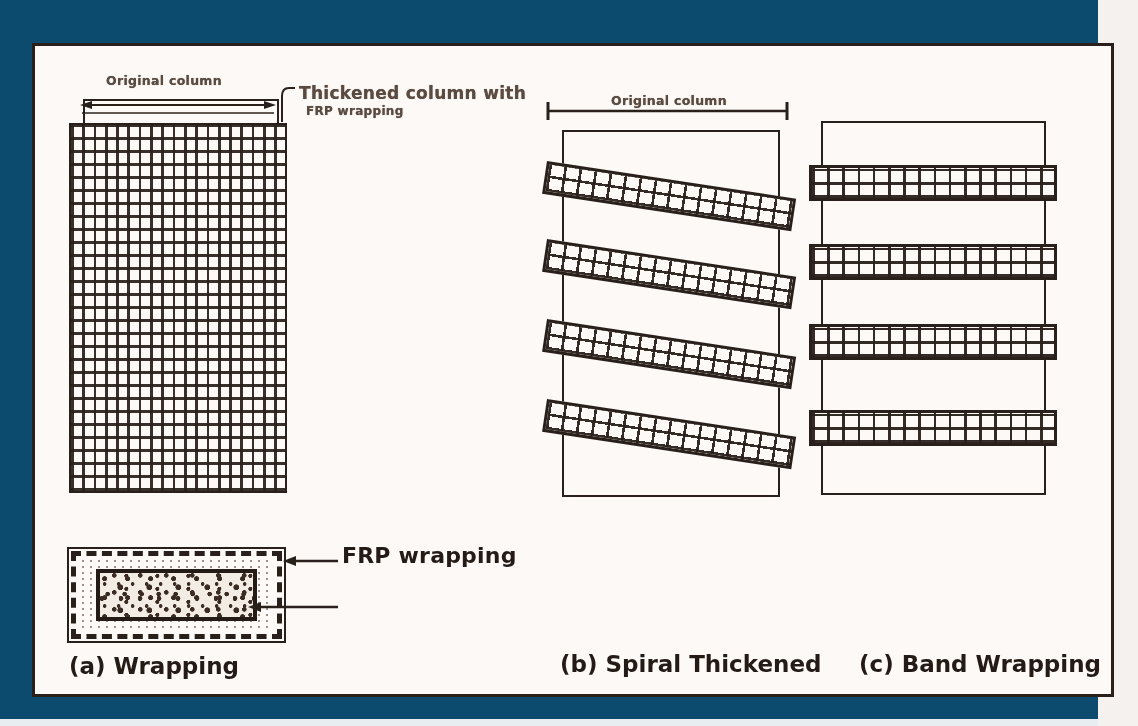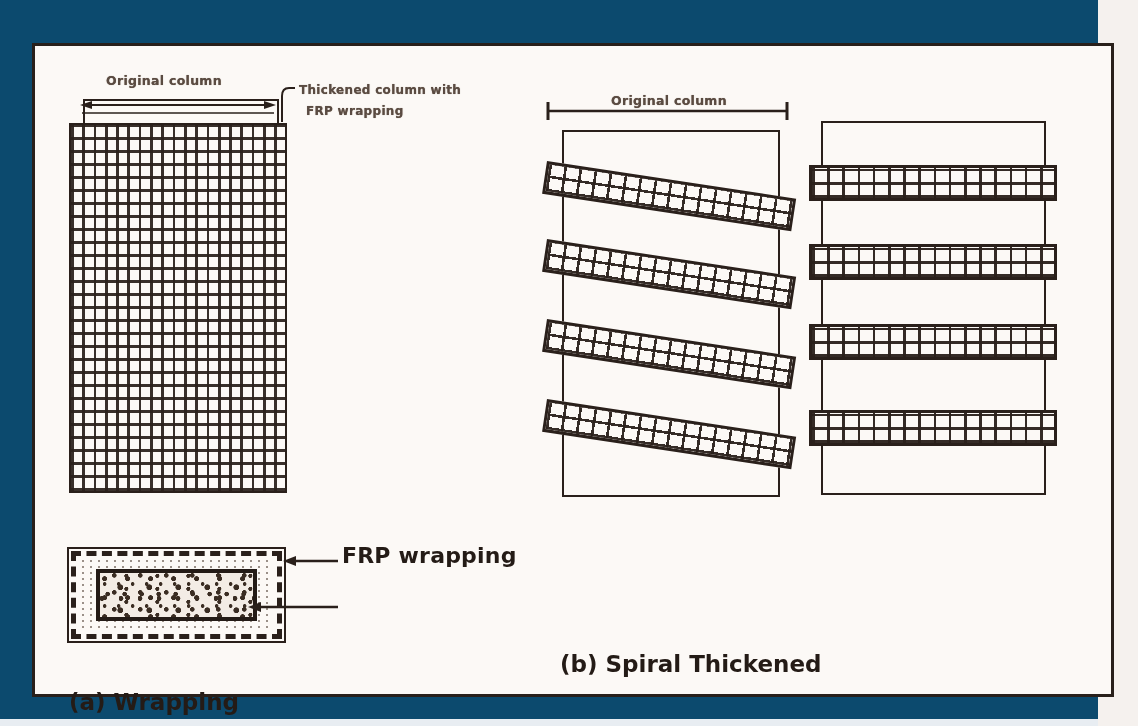--- a/index.html
+++ b/index.html
@@ -73,21 +73,21 @@
 </style>
 </head>
 <body>
 
 <div class="stage">
   <div class="frame">
 
     <span class="scan-label" style="left:71px; top:27px;">Original column</span>
     <div class="orig-col-a" style="left:48px; top:53px;"></div>
     <div class="wrapped-col" style="left:34px; top:77px;"></div>
-    <span class="scan-label" style="left:264px; top:37px; font-size:12px;">Thickened column with</span>
+    <span class="scan-label" style="left:264px; top:37px; font-size:17px;">Thickened column with</span>
     <span class="scan-label" style="left:271px; top:58px; font-size:12px;">FRP wrapping</span>
 
     <span class="scan-label" style="left:576px; top:47px;">Original column</span>
     <div class="col-outline col-b" style="left:527px; top:84px;"></div>
     <div class="band band-b band-b1" style="top:115px; left:512px;"></div>
     <div class="band band-b band-b2" style="top:193px; left:512px;"></div>
     <div class="band band-b band-b3" style="top:273px; left:512px;"></div>
     <div class="band band-b band-b4" style="top:353px; left:512px;"></div>
 
     <div class="col-outline col-c" style="left:786px; top:75px;"></div>
@@ -98,22 +98,23 @@
 
     <div class="xs-outer" style="left:32px; top:501px;">
       <div class="xs-dashed">
         <div class="xs-gap">
           <div class="xs-rcc"></div>
         </div>
       </div>
     </div>
     <span class="big-label" style="left:307px; top:497px;">FRP wrapping</span>
 
-    <span class="caption" style="left:34px; top:607px;margin-top:36px;">(a) Wrapping</span>
+    <span class="caption" style="left:34px; top:607px;">(a) Wrapping</span>
     <span class="caption" style="left:525px; top:605px;">(b) Spiral Thickened</span>
+    <span class="caption" style="left:824px; top:605px;">(c) Band Wrapping</span>
   </div>
 
   <svg class="overlay-svg" viewBox="0 0 1138 726">
 
     <line class="ink-line" x1="84" y1="105" x2="272" y2="105" stroke-width="2"></line>
     <polygon class="ink-fill" points="80,105 92,101 92,109"></polygon>
     <polygon class="ink-fill" points="276,105 264,101 264,109"></polygon>
     <line class="ink-line" x1="82" y1="113" x2="274" y2="113" stroke-width="1.6"></line>
 
     <path class="ink-line" d="M282,122 L282,96 Q282,88 289,88 L295,88" stroke-width="2"></path>

